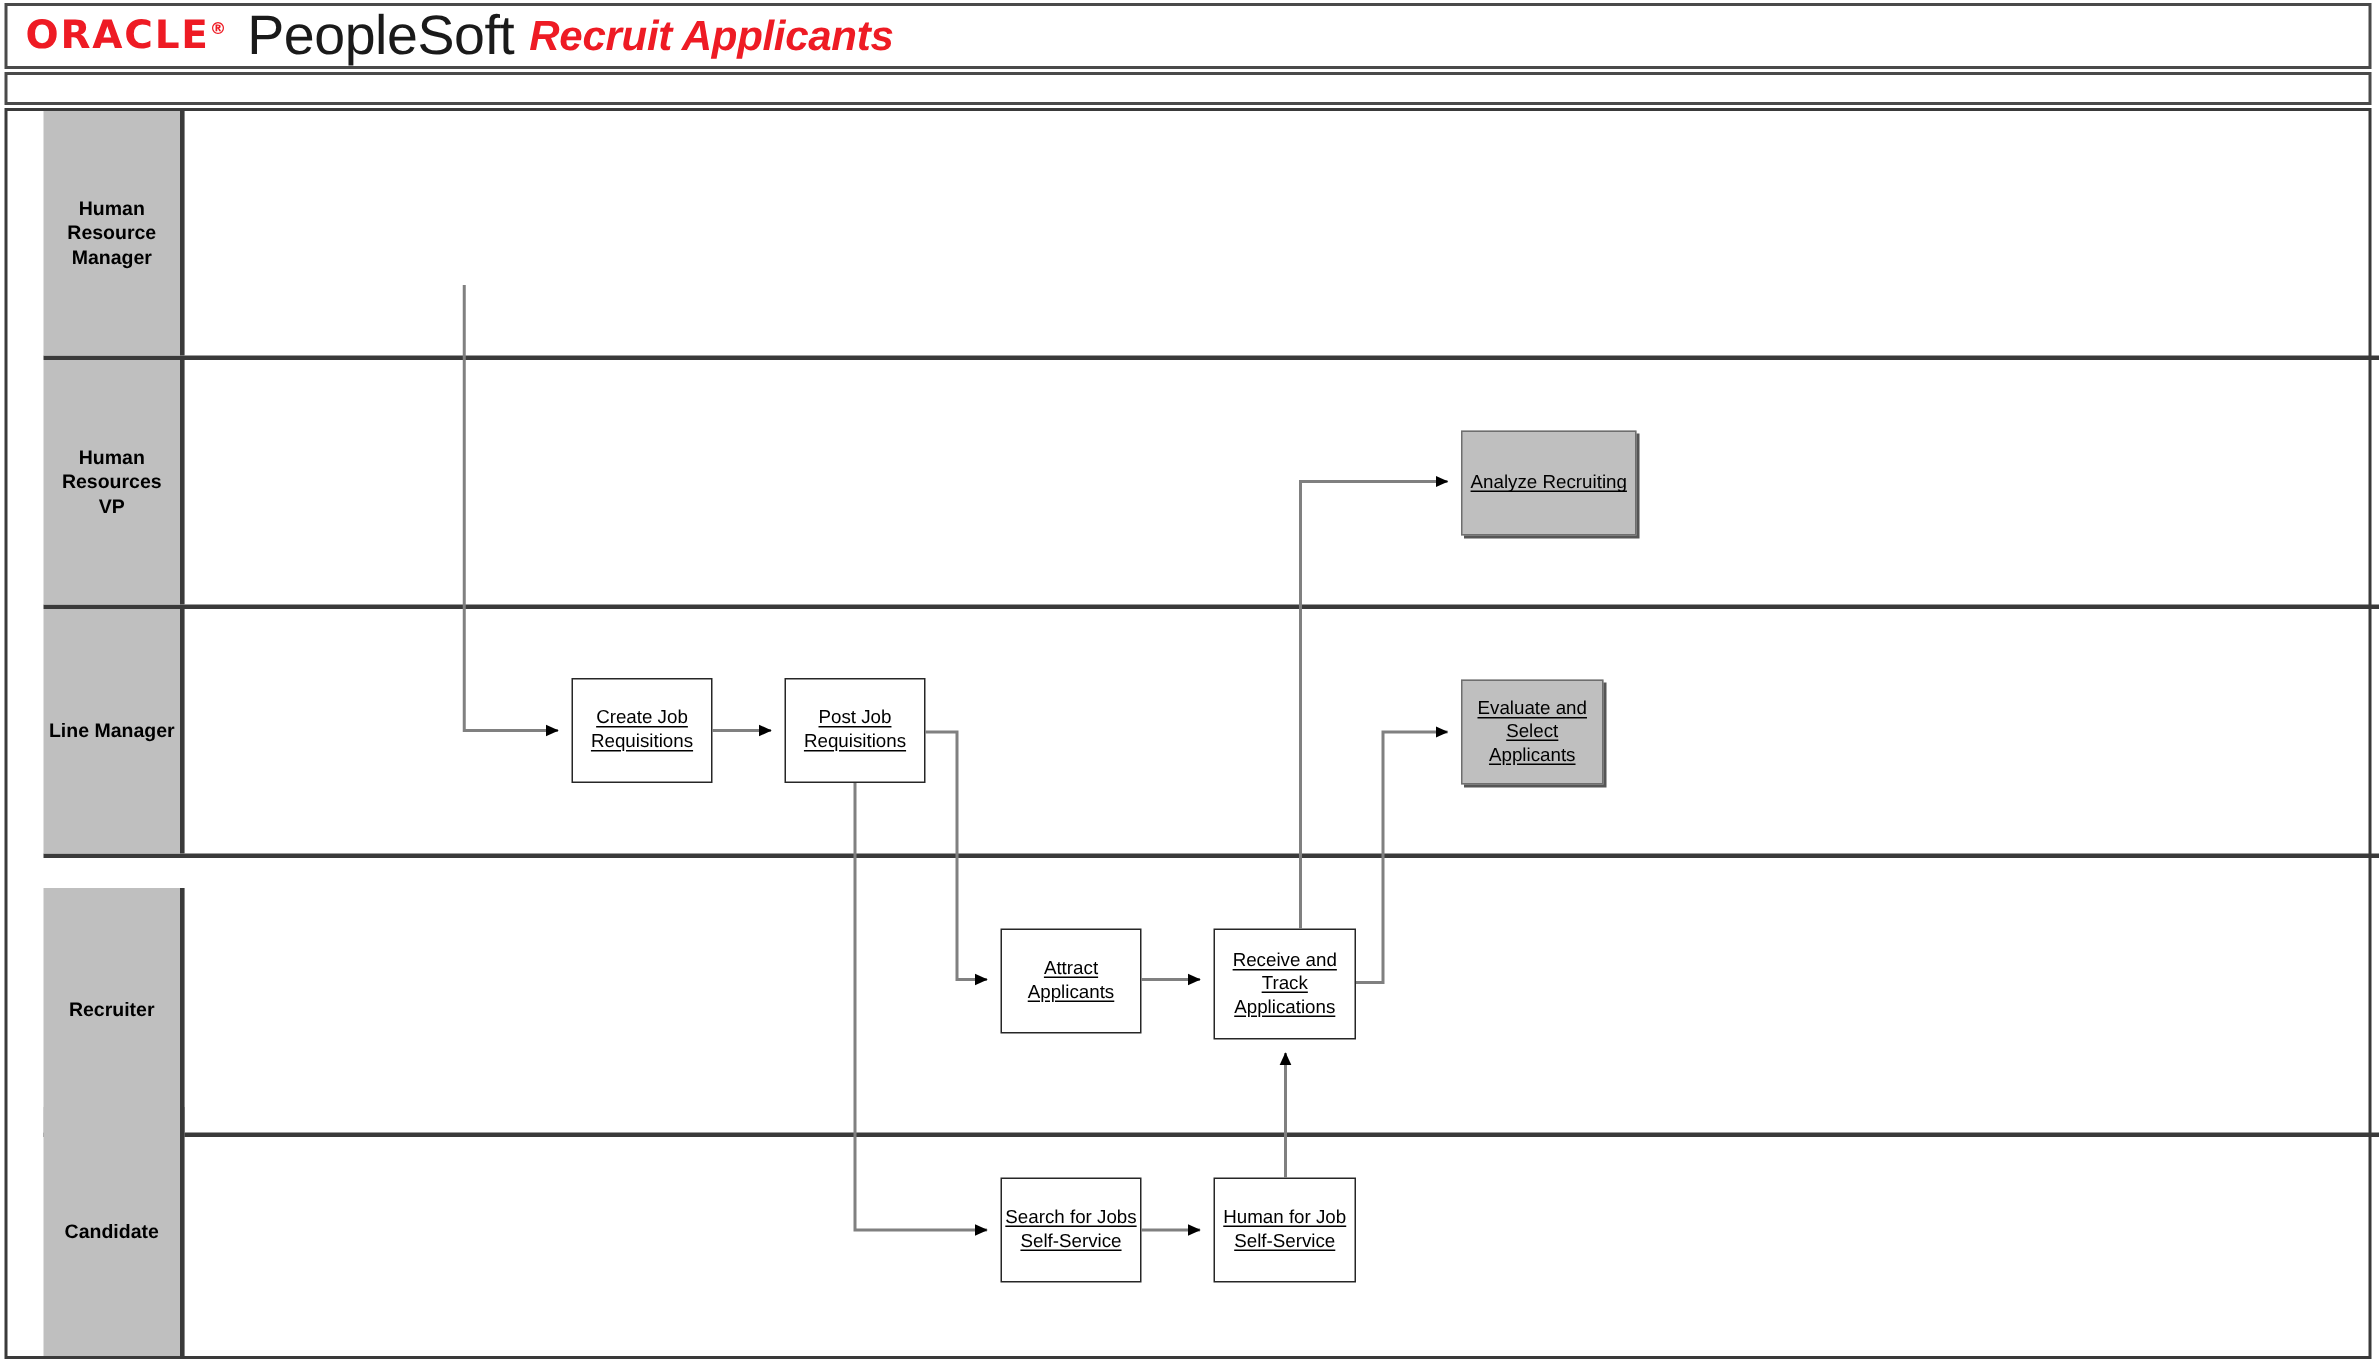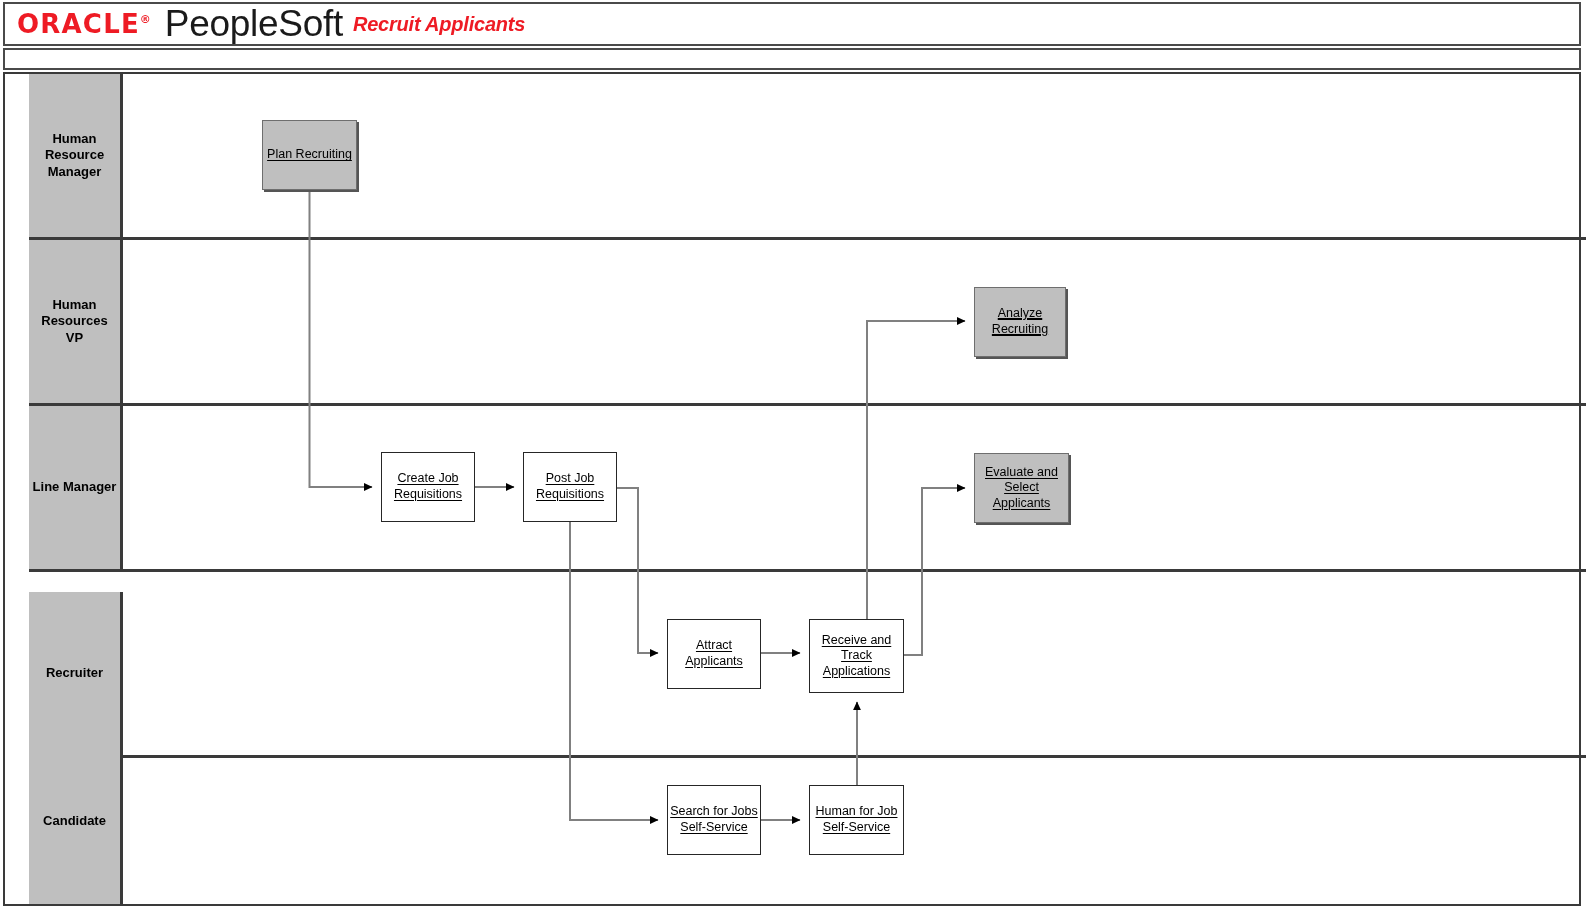--- a/index.html
+++ b/index.html
@@ -44,21 +44,21 @@
   }
   .peoplesoft-word {
     font-family: "Liberation Sans", sans-serif;
     font-size: 37px;
     color: #1a1a1a;
     margin-left: 14px;
     letter-spacing: -0.3px;
   }
   .process-title {
     font-family: "Liberation Sans", sans-serif;
-    font-size: 20px;
+    font-size: 28px;
     font-weight: bold;
     font-style: italic;
     color: #ee1b24;
     margin-left: 10px;
     letter-spacing: -0.2px;
   }
 
   
   #subheader-band {
     position: absolute;
@@ -202,25 +202,22 @@
       <path d="M761,820 L800,820" marker-end="url(#arrow-r)"></path>
 
       <path d="M857,785 L857,702" marker-end="url(#arrow-u)"></path>
 
       <path d="M867,619 L867,321 L965,321" marker-end="url(#arrow-r)"></path>
 
       <path d="M904,655 L922,655 L922,488 L965,488" marker-end="url(#arrow-r)"></path>
     </g>
   </svg>
 
-  <div class="node gray" style="left:262px;top:120px;width:95px;height:70px;">
-    <span class="node-text">Plan Recruiting</span>
-  </div>
-
-  <div class="node gray" style="left:974px;top:287px;width:92px;height:70px;text-decoration:underline;">
+
+  <div class="node gray" style="left:974px;top:287px;width:117px;height:70px;">
     <span class="node-text">Analyze Recruiting</span>
   </div>
 
   <div class="node white" style="left:381px;top:452px;width:94px;height:70px;">
     <span class="node-text">Create Job Requisitions</span>
   </div>
 
   <div class="node white" style="left:523px;top:452px;width:94px;height:70px;">
     <span class="node-text">Post Job Requisitions</span>
   </div>

